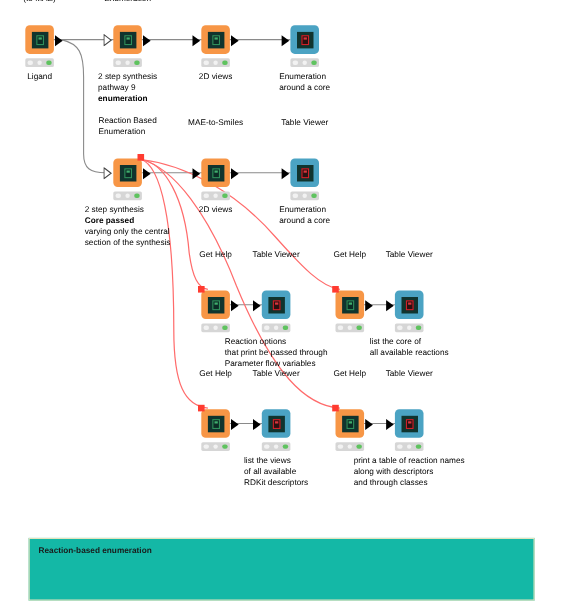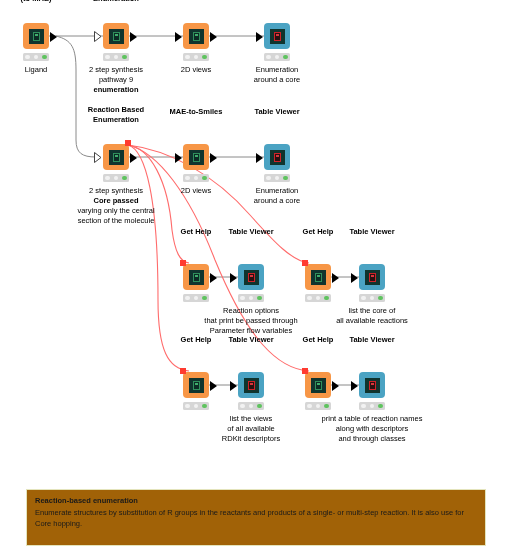--- a/index.html
+++ b/index.html
@@ -17,23 +17,22 @@
   #wires{position:absolute;left:0;top:0;width:512px;height:546px;pointer-events:none;z-index:1;}
 
   
   .node{position:absolute;z-index:3;width:0;height:0;}
   .node-title{
     position:absolute;
     left:50%;transform:translateX(-50%);
     bottom:28px;
     white-space:nowrap;
     font-size:7.5px;
-    font-weight:bold;
+    font-weight:normal;
     color:#000;
-    text-align:center;
     line-height:9.5px;
   }
   .node-title.two{bottom:20px;}
   .node-box{
     position:absolute;
     left:-13px;top:0px;
     width:26px;height:26px;
     border-radius:4px;
     box-sizing:border-box;
     display:flex;align-items:center;justify-content:center;
@@ -104,31 +103,30 @@
   .status i.on{background:#5fc35f;}
 
   
   .node-desc{
     position:absolute;
     left:50%;transform:translateX(-50%);
     top:42px;
     white-space:nowrap;
     font-size:7.5px;
     color:#000;
-    text-align:center;
     line-height:10px;
   }
   .node-desc b{font-weight:bold;}
 
   
   #annotation{
     position:absolute;
     left:26px;top:489px;
     width:460px;height:57px;
-    background:#a16207;
+    background:#14b8a6;
     border:1px solid #e4e4bc;
     box-sizing:border-box;
     padding:6px 8px 0 8px;
     z-index:2;
   }
   #annotation .ann-title{
     font-size:7.5px;font-weight:bold;color:#1a1a1a;margin:0 0 2px 0;
   }
   #annotation .ann-body{
     font-size:7.5px;color:#1a1a1a;line-height:11px;margin:0;
@@ -255,21 +253,21 @@
     <div class="port-out"></div>
     <div class="status">
         <i></i>
         <i></i>
         <i class="on"></i>
       </div>
     <div class="node-desc">
       <span>2 step synthesis</span><br>
       <b>Core passed</b><br>
       <span>varying only the central</span><br>
-      <span>section of the molecule</span>
+      <span>section of the synthesis</span>
     </div>
   </div>
 
   <div class="node" style="left:196px;top:144px;">
     <div class="node-title"><span>MAE-to-Smiles</span></div>
     <div class="port-in"></div>
     <div class="node-box orange">
       <div class="node-inner">
           <span class="glyph"></span>
         </div>
@@ -432,16 +430,15 @@
         <i></i>
         <i class="on"></i>
       </div>
     <div class="node-desc">
       <span>print a table of reaction names</span><br><span>along with descriptors</span><br><span>and through classes</span>
     </div>
   </div>
 
   <div id="annotation">
     <p class="ann-title">Reaction-based enumeration</p>
-    <p class="ann-body">Enumerate structures by substitution of R groups in the reactants and products of a single- or multi-step reaction. It is also use for Core hopping.</p>
   </div>
 
 </div>
 
 </body></html>

